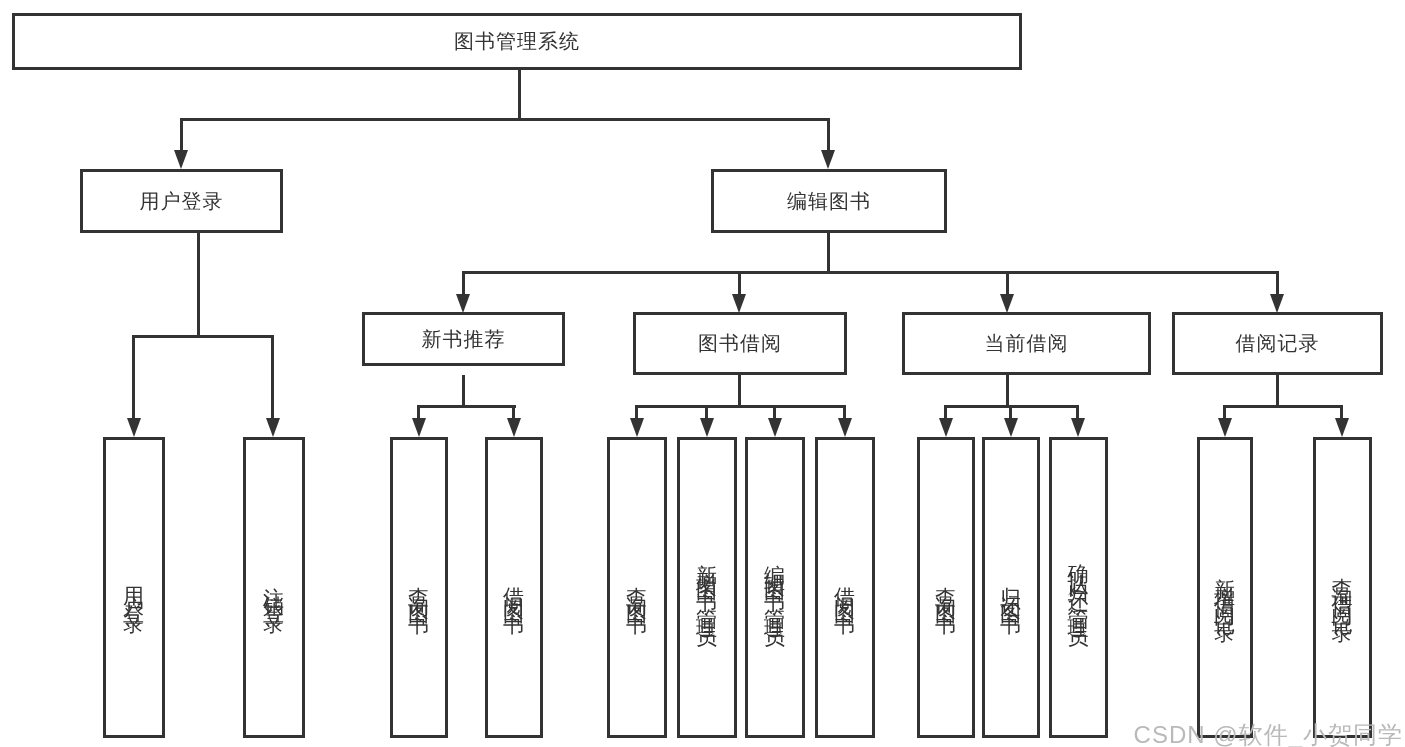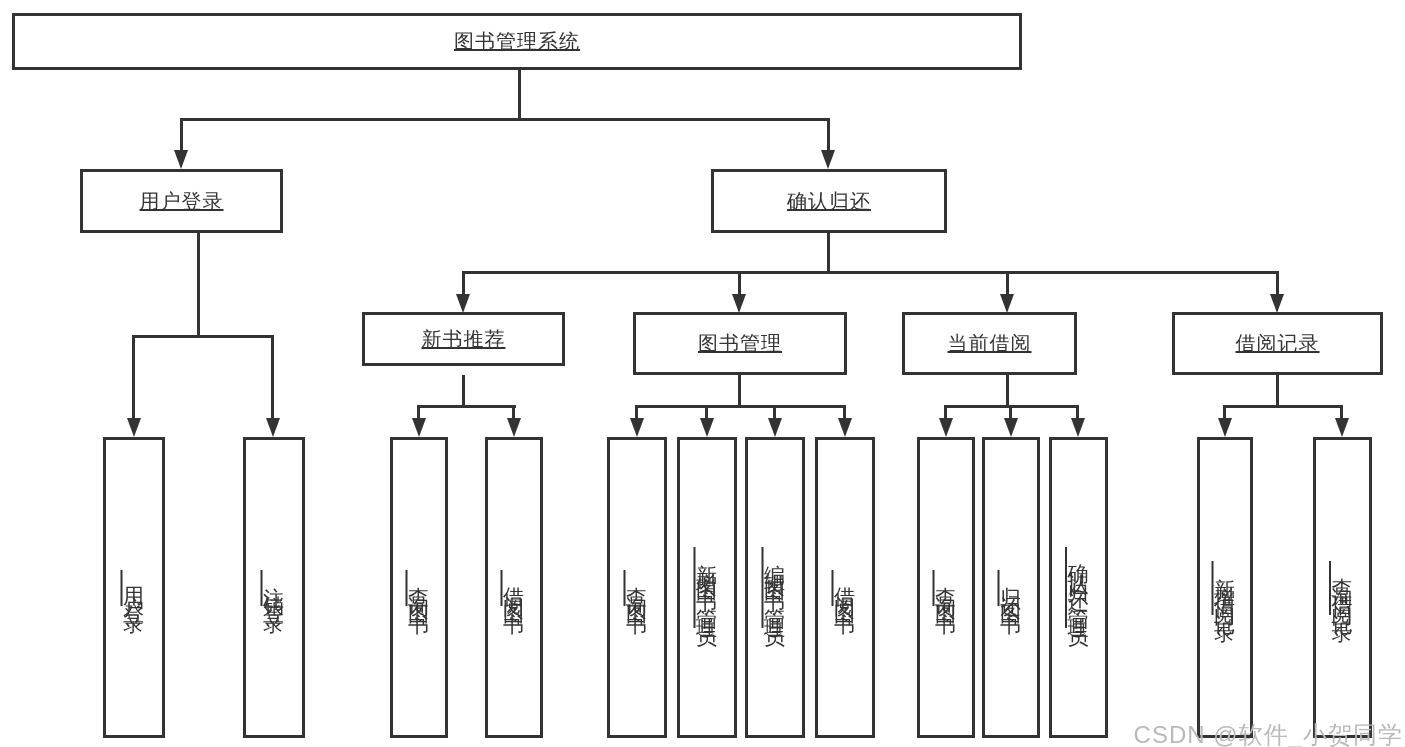--- a/index.html
+++ b/index.html
@@ -17,21 +17,20 @@
   .box{
     position:absolute;
     box-sizing:border-box;
     background:#ffffff;
     border:3px solid #333333;
     color:#333333;
     display:flex;
     align-items:center;
     justify-content:center;
     text-align:center;
-    text-decoration:underline;
   }
   .hbox{
     font-size:20px;
     letter-spacing:1px;
     white-space:nowrap;
   }
   .vbox{
     writing-mode:vertical-rl;
     text-orientation:mixed;
     font-size:21px;
@@ -73,43 +72,43 @@
   <div class="box hbox" style="left:12px;top:13px;width:1010px;height:57px">图书管理系统</div>
 
   <div class="vline" style="left:518px;top:70px;height:48px"></div>
   <div class="hline" style="left:180px;top:118px;width:650px"></div>
   <div class="vline" style="left:180px;top:118px;height:33px"></div>
   <div class="arrow" style="left:174px;top:150px"></div>
   <div class="vline" style="left:827px;top:118px;height:33px"></div>
   <div class="arrow" style="left:821px;top:150px"></div>
 
   <div class="box hbox" style="left:80px;top:169px;width:203px;height:64px">用户登录</div>
-  <div class="box hbox" style="left:711px;top:169px;width:236px;height:64px">确认归还</div>
+  <div class="box hbox" style="left:711px;top:169px;width:236px;height:64px">编辑图书</div>
 
   <div class="vline" style="left:197px;top:233px;height:102px"></div>
   <div class="hline" style="left:132px;top:335px;width:142px"></div>
   <div class="vline" style="left:132px;top:335px;height:83px"></div>
   <div class="arrow" style="left:127px;top:418px"></div>
   <div class="vline" style="left:271px;top:335px;height:83px"></div>
   <div class="arrow" style="left:266px;top:418px"></div>
 
   <div class="vline" style="left:827px;top:233px;height:38px"></div>
   <div class="hline" style="left:462px;top:271px;width:817px"></div>
   <div class="vline" style="left:462px;top:271px;height:23px"></div>
   <div class="arrow" style="left:456px;top:294px"></div>
   <div class="vline" style="left:738px;top:271px;height:23px"></div>
   <div class="arrow" style="left:732px;top:294px"></div>
   <div class="vline" style="left:1006px;top:271px;height:23px"></div>
   <div class="arrow" style="left:1000px;top:294px"></div>
   <div class="vline" style="left:1276px;top:271px;height:23px"></div>
   <div class="arrow" style="left:1270px;top:294px"></div>
 
   <div class="box hbox" style="left:362px;top:312px;width:203px;height:54px">新书推荐</div>
-  <div class="box hbox" style="left:633px;top:312px;width:214px;height:63px">图书管理</div>
-  <div class="box hbox" style="left:902px;top:312px;width:175px;height:63px">当前借阅</div>
+  <div class="box hbox" style="left:633px;top:312px;width:214px;height:63px">图书借阅</div>
+  <div class="box hbox" style="left:902px;top:312px;width:249px;height:63px">当前借阅</div>
   <div class="box hbox" style="left:1172px;top:312px;width:211px;height:63px">借阅记录</div>
 
   <div class="vline" style="left:462px;top:375px;height:30px"></div>
   <div class="hline" style="left:417px;top:405px;width:99px"></div>
   <div class="vline" style="left:417px;top:405px;height:14px"></div>
   <div class="arrow" style="left:412px;top:418px"></div>
   <div class="vline" style="left:512px;top:405px;height:14px"></div>
   <div class="arrow" style="left:507px;top:418px"></div>
 
   <div class="vline" style="left:738px;top:375px;height:30px"></div>

